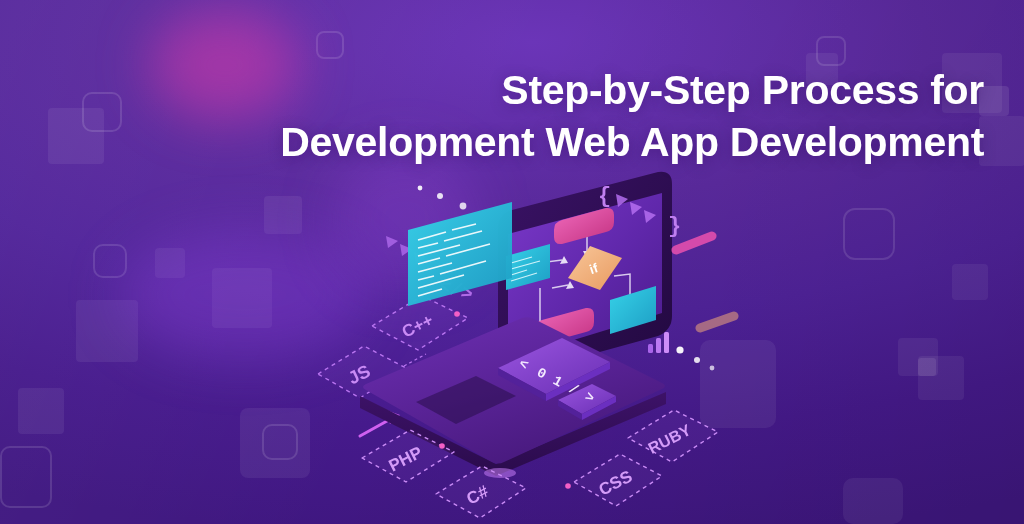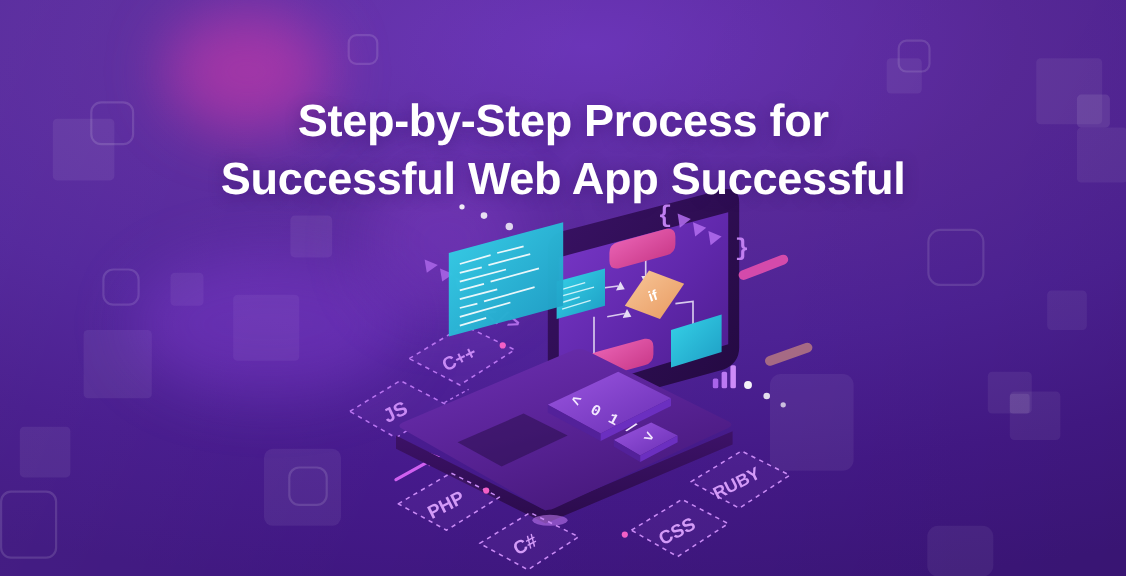--- a/index.html
+++ b/index.html
@@ -28,22 +28,22 @@
 
   
   .bgsq { position:absolute; border-radius:4px; }
   .bgsq.fill   { background:rgba(255,255,255,.065); }
   .bgsq.fill2  { background:rgba(255,255,255,.10); }
   .bgsq.outline{ border:2px solid rgba(255,255,255,.13); background:transparent; }
 
   
   #title-block {
     position:absolute;
-    left:0; right:0; top:84px;
-    text-align:center;
+    left:0; right:0; top:64px;
+    text-align:right;
     z-index:20;
     padding:0 40px;
   }
   #title-block .line {
     display:block;
     color:#ffffff;
     font-size:41px;
     font-weight:700;
     letter-spacing:-0.3px;
     line-height:1.27;
@@ -110,21 +110,21 @@
       <div class="bgsq fill" style="left: 700px; top: 340px; width: 76px; height: 88px; border-radius: 10px;"></div>
       <div class="bgsq fill" style="left: 843px; top: 478px; width: 60px; height: 46px; border-radius: 10px;"></div>
       <div class="bgsq fill" style="left: 240px; top: 408px; width: 70px; height: 70px; border-radius: 8px;"></div>
       <div class="bgsq outline" style="left: 262px; top: 424px; width: 36px; height: 36px; border-radius: 10px;"></div>
     </div>
 
   <div class="sheen"></div>
 
   <div id="title-block">
     <span class="line">Step-by-Step Process for</span>
-    <span class="line">Successful Web App Successful</span>
+    <span class="line">Development Web App Development</span>
   </div>
 
   <div class="glow" id="glow-pink"></div>
   <div class="glow" id="glow-base"></div>
   <div class="glow" id="glow-right"></div>
 
   <div id="illustration">
     <svg viewBox="0 0 470 356" xmlns="http://www.w3.org/2000/svg">
       <defs>
         <linearGradient id="gScreen" x1="0" y1="0" x2="1" y2="1">

